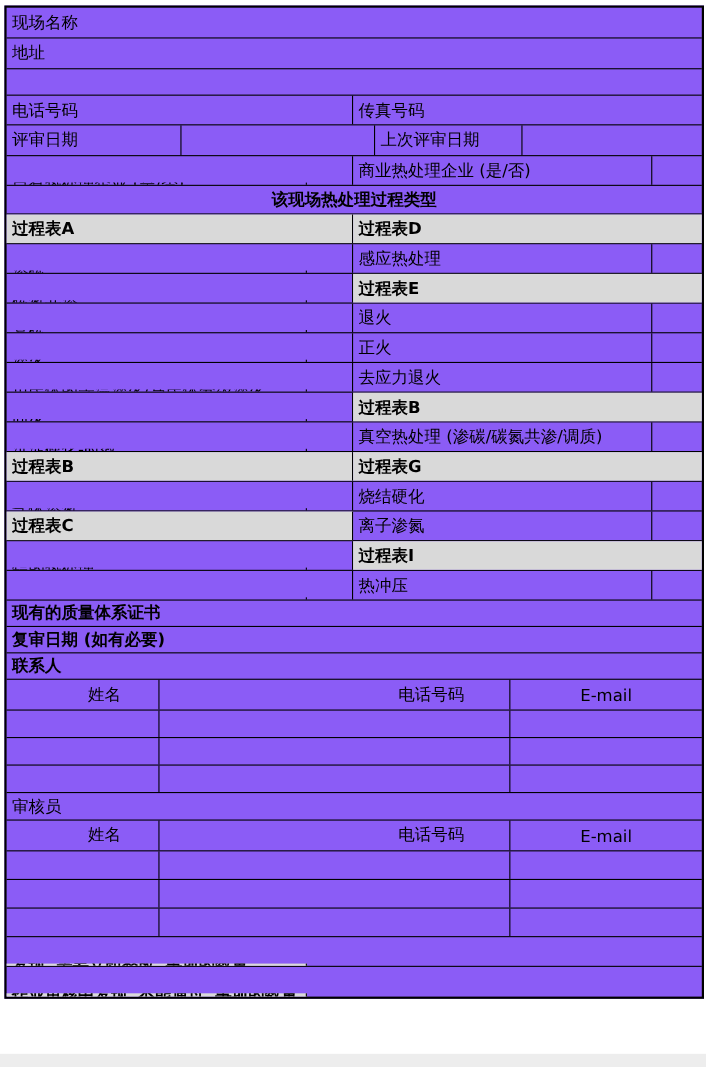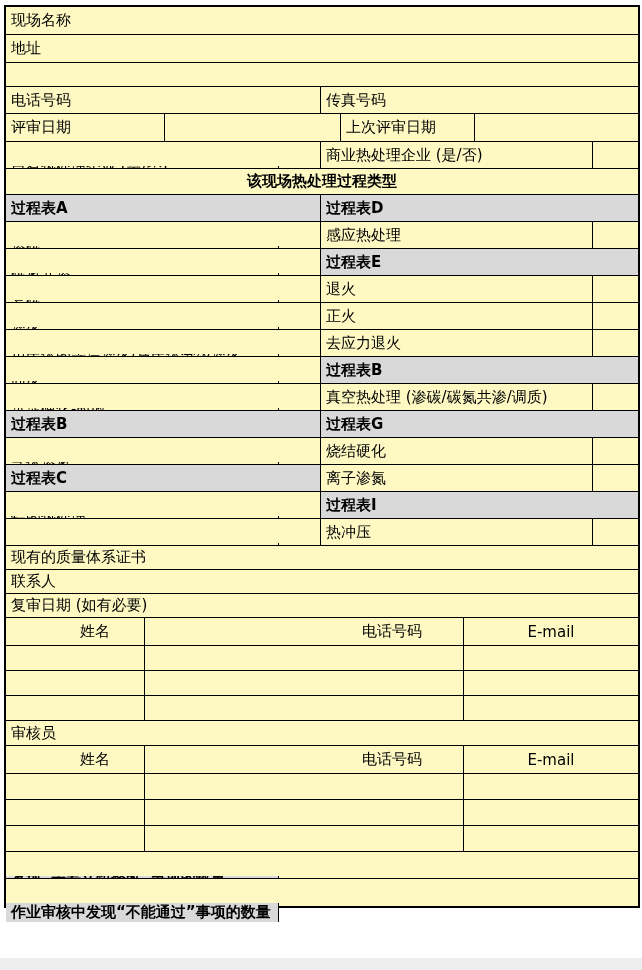--- a/index.html
+++ b/index.html
@@ -3,45 +3,45 @@
 <meta charset="utf-8">
 <style>
   html,body{margin:0;padding:0;}
   body{
     width:642px;height:970px;background:#ffffff;position:relative;
     font-family:"DejaVu Sans","Liberation Sans",sans-serif;
     font-size:15px;color:#000;
   }
   .tbl{
     position:absolute;left:4px;top:5px;width:636px;
-    border:2px solid #000;box-sizing:border-box;background:#fef9c3;
+    border:2px solid #000;box-sizing:border-box;background:#8b5cf6;
   }
   .row{display:flex;border-bottom:1px solid #000;align-items:stretch;box-sizing:border-box;}
-  .row:last-child{border-bottom:none;flex-direction:column;}
+  .row:last-child{border-bottom:none;}
   .c{
     border-right:1px solid #000;box-sizing:border-box;display:flex;align-items:center;
     overflow:hidden;white-space:nowrap;flex:0 0 auto;
   }
   .c:last-child{border-right:none;}
   .pad{padding-left:5px;}
   .b{font-weight:bold;}
   .gray{background:#d9d9d9;}
   .center{justify-content:center;}
   .grow{flex:1 1 auto;}
   
   .wA{width:159px;}   
   .wB{width:176px;}   
   .wD{width:134px;}   
   .wLabL{width:273px;margin-top:24px;}
   .wMark{width:42px;} 
   .wLabR{width:272px;}
   .wHalfL{width:315px;}
   .wP1{width:139px;padding-left:40px;}.wP2{width:176px;margin-top:29px;}.wP3{width:143px;} 
   
-  .h24{height:24px;}.h25{height:25px;}.h26{height:26px;}
+  .h24{height:24px;font-weight:bold;}.h25{height:25px;}.h26{height:26px;}
   .h27{height:27px;}.h28{height:28px;}
   .footer-strip{
     position:absolute;left:0;top:958px;width:642px;height:12px;background:#ededed;
   }
 </style>
 </head>
 <body>
 
 <div class="tbl">
 
@@ -162,25 +162,25 @@
     <div class="c wMark"></div>
     <div class="c wLabR pad">热冲压</div>
     <div class="c grow"></div>
   </div>
 
   <div class="row h24">
     <div class="c grow pad">现有的质量体系证书</div>
   </div>
 
   <div class="row h24">
+    <div class="c grow pad">复审日期 (如有必要)</div>
+  </div>
+
+  <div class="row h24">
     <div class="c grow pad">联系人</div>
-  </div>
-
-  <div class="row h24">
-    <div class="c grow pad">复审日期 (如有必要)</div>
   </div>
   <div class="row h28">
     <div class="c wP1 center">姓名</div>
     <div class="c wP2 center">职务</div>
     <div class="c wP3 center">电话号码</div>
     <div class="c grow center">E-mail</div>
   </div>
   <div class="row h25">
     <div class="c wP1"></div>
     <div class="c wP2"></div>

